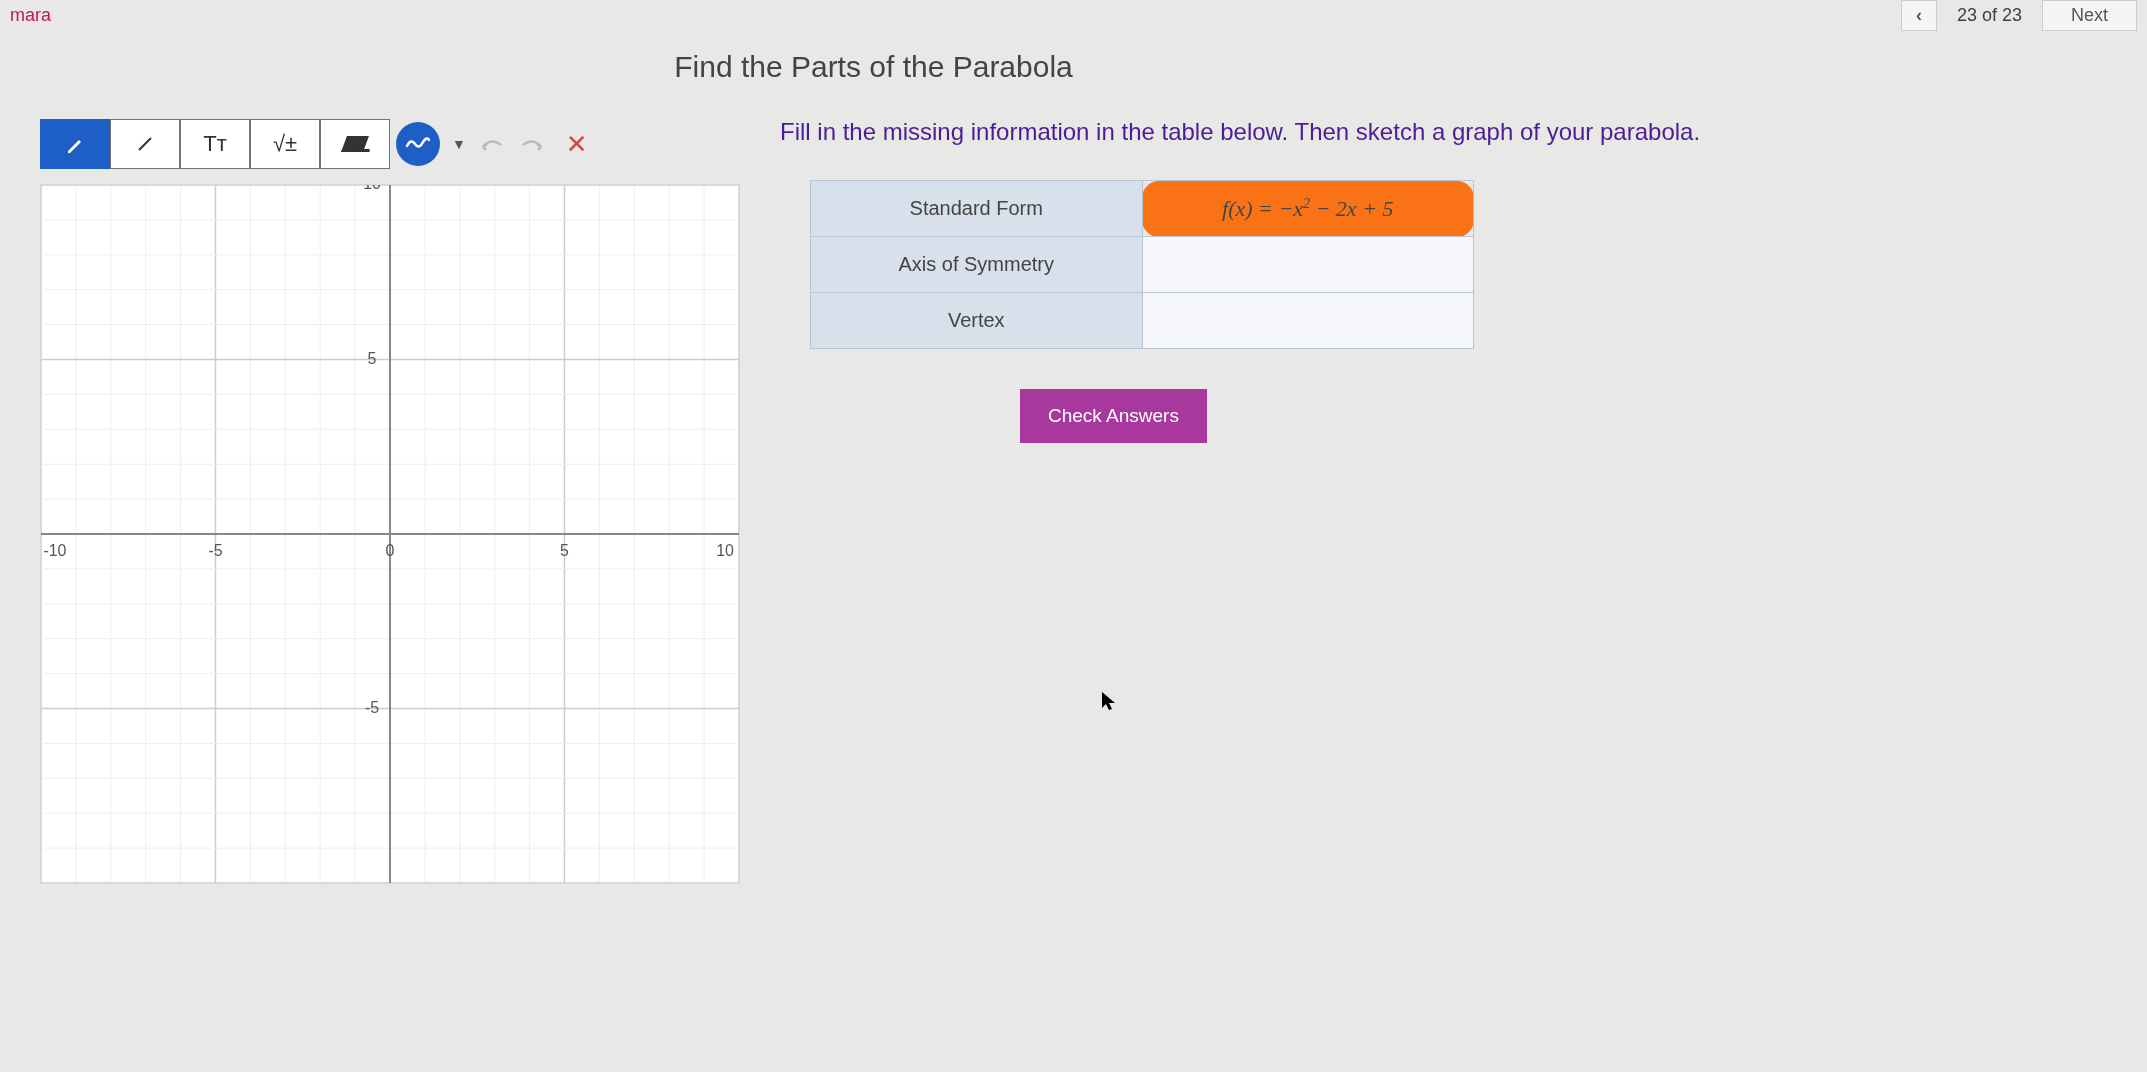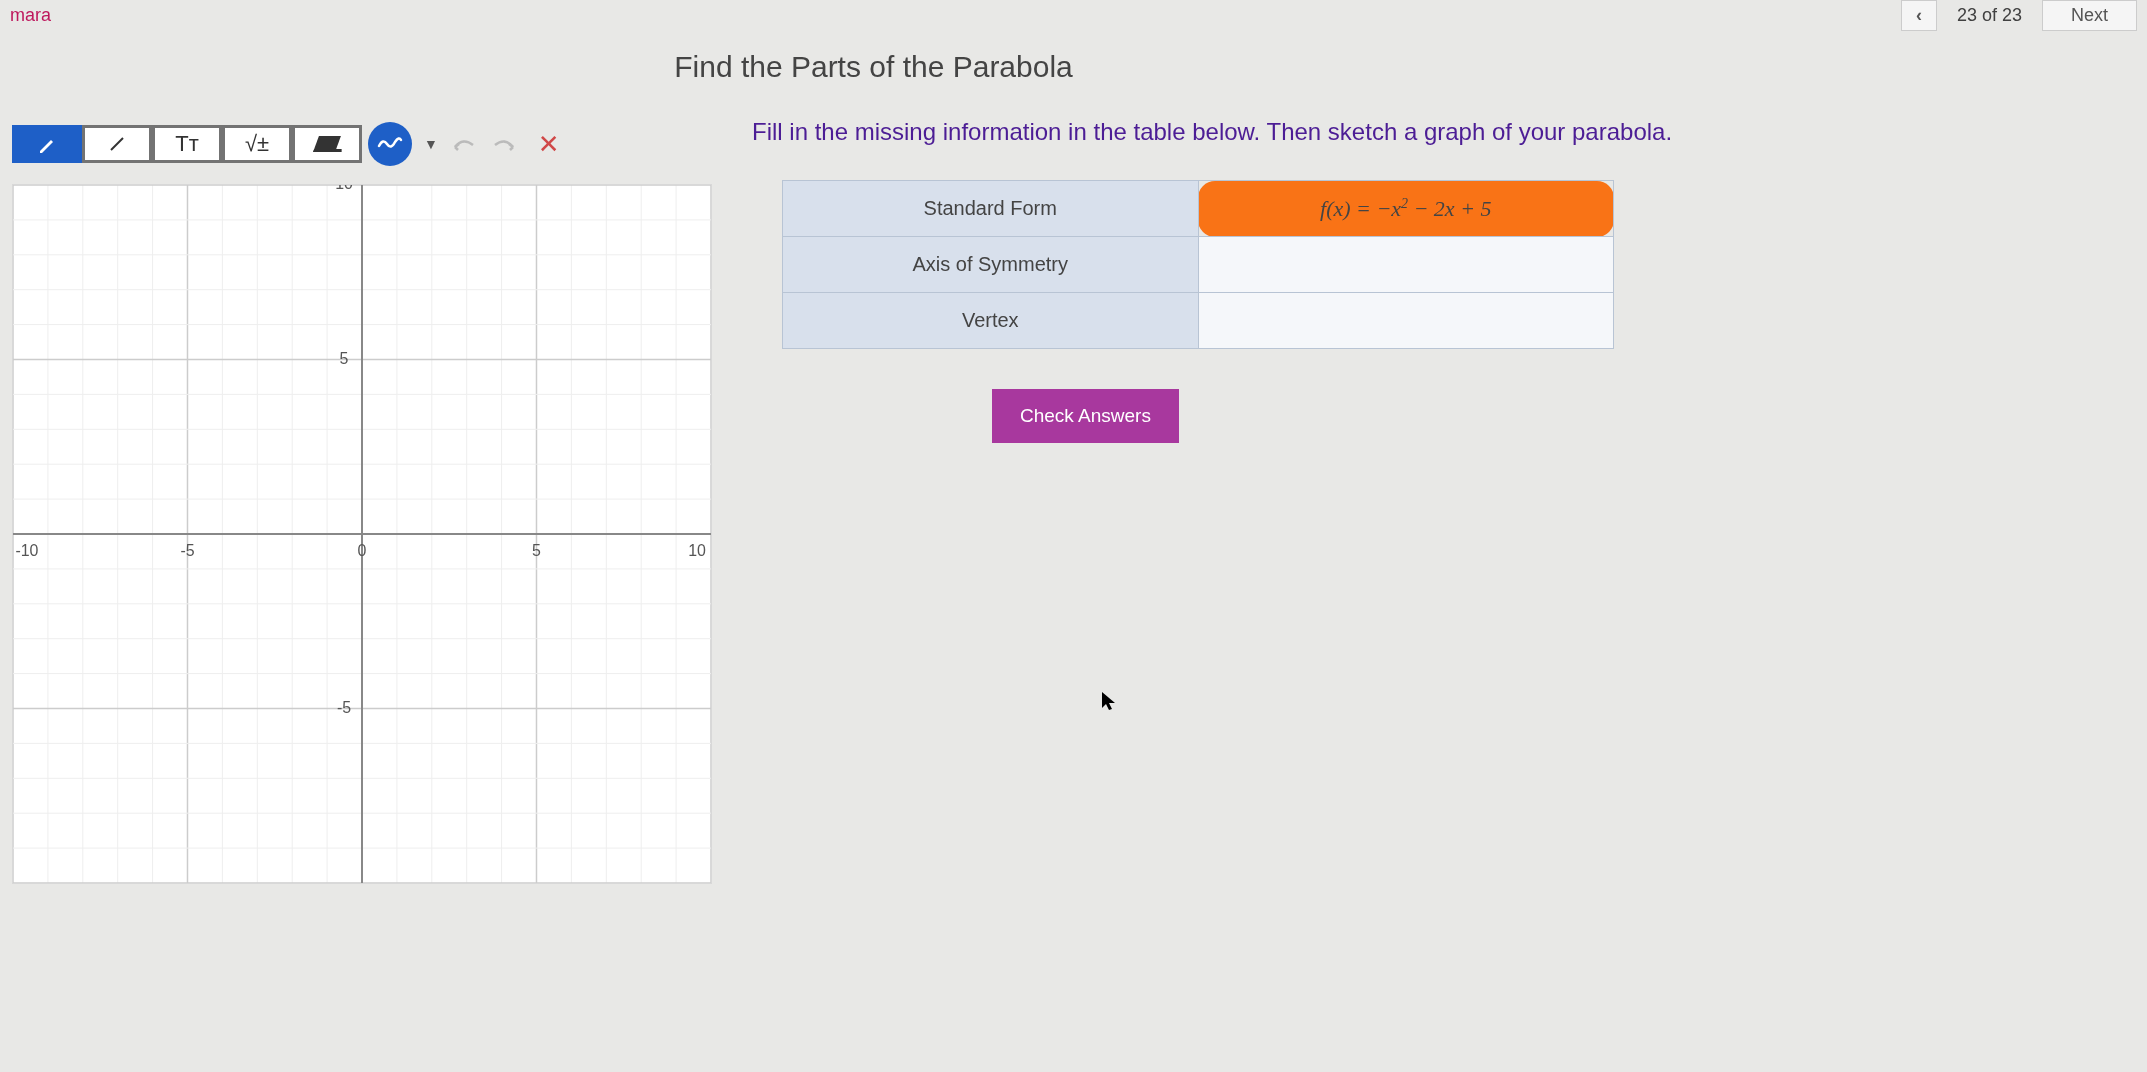--- a/index.html
+++ b/index.html
@@ -32,21 +32,21 @@
       background: #f5f5f5;
       padding: 4px 28px;
       font-size: 18px;
       color: #555;
       cursor: pointer;
     }
     .nav-btn.prev { padding: 4px 14px; font-weight: bold; }
     .page-counter { color: #404040; padding: 4px 10px; }
     .main-area {
       position: relative;
-      padding: 20px 12px;
+      padding: 20px 40px;
     }
     .page-title {
       text-align: center;
       font-size: 30px;
       color: #444;
       font-weight: 400;
       margin-bottom: 30px;
       margin-left: -400px;
     }
     .content-row {
@@ -59,26 +59,26 @@
     }
     .toolbar {
       display: flex;
       align-items: center;
       height: 60px;
       gap: 0;
       margin-bottom: 10px;
     }
     .tool-btn {
       width: 70px;
-      height: 38px;
+      height: 50px;
       display: flex;
       align-items: center;
       justify-content: center;
       background: #fff;
-      border: 3px solid #737373;
+      border: 1px solid #737373;
       cursor: pointer;
       font-size: 22px;
       color: #333;
     }
     .tool-btn.active {
       background: #1e5fc7;
       color: #fff;
       border-color: #1e5fc7;
     }
     .tool-circle {
@@ -140,21 +140,21 @@
       padding-top: 0;
     }
     .instructions {
       font-size: 24px;
       color: #4c1d95;
       line-height: 1.5;
       margin-bottom: 30px;
     }
     .info-table {
       border-collapse: collapse;
-      width: 832px;
+      width: 664px;
       margin-left: 30px;
     }
     .info-table td {
       border: 1px solid #b8c4d4;
       padding: 14px 20px;
       font-size: 20px;
       color: #444;
       text-align: center;
       height: 56px;
     }

